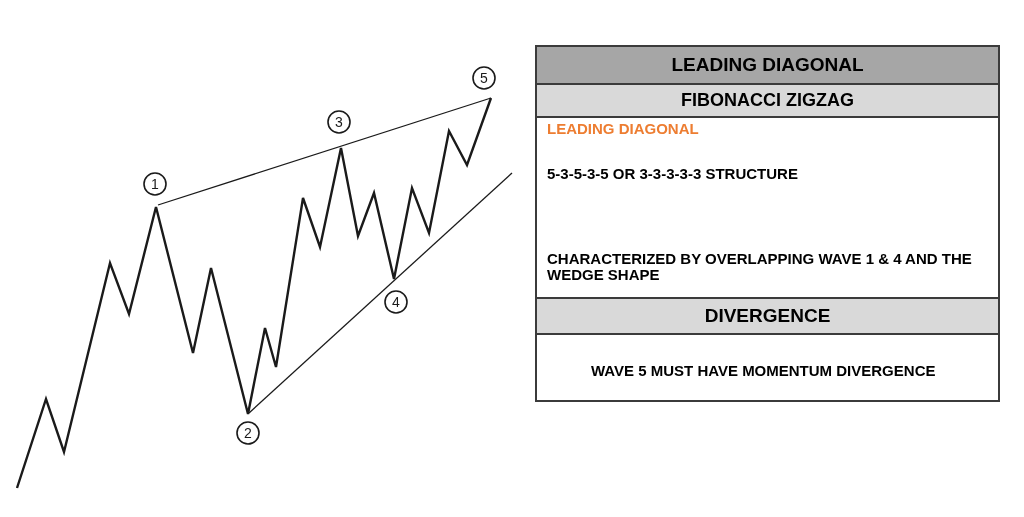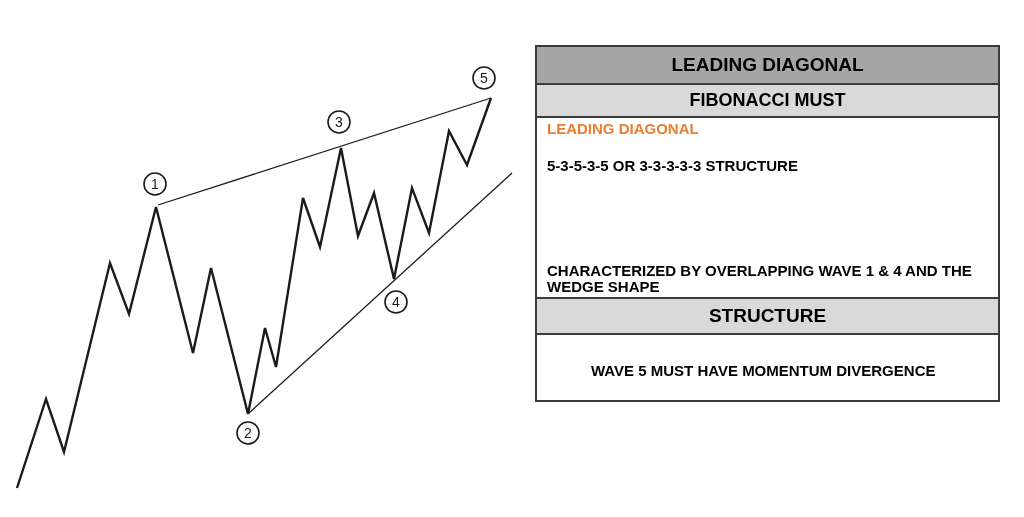--- a/index.html
+++ b/index.html
@@ -72,28 +72,28 @@
         <circle cx="484" cy="78" r="11" fill="#ffffff" stroke="#1a1a1a" stroke-width="1.6"></circle>
         <text x="484" y="83" text-anchor="middle" font-size="14" font-family="&quot;Liberation Sans&quot;, sans-serif" fill="#1a1a1a">5</text>
       </g>
     </svg>
 
   <div class="panel">
     <div class="row row-header row-title">
       <span>LEADING DIAGONAL</span>
     </div>
     <div class="row row-header row-sub">
-      <span>FIBONACCI MUST</span>
+      <span>FIBONACCI ZIGZAG</span>
     </div>
     <div class="row row-body row-body-fib">
       <p class="accent-line" style="top:3px;">LEADING DIAGONAL</p>
-      <p style="top:40px;">5-3-5-3-5 OR 3-3-3-3-3 STRUCTURE</p>
-      <p style="top:145px;">CHARACTERIZED BY OVERLAPPING WAVE 1 &amp; 4 AND THE WEDGE SHAPE</p>
+      <p style="top:48px;">5-3-5-3-5 OR 3-3-3-3-3 STRUCTURE</p>
+      <p style="top:133px;">CHARACTERIZED BY OVERLAPPING WAVE 1 &amp; 4 AND THE WEDGE SHAPE</p>
     </div>
     <div class="row row-header row-osc">
-      <span>STRUCTURE</span>
+      <span>DIVERGENCE</span>
     </div>
     <div class="row row-body">
       <p style="top:28px;margin-left:44px;">WAVE 5 MUST HAVE MOMENTUM DIVERGENCE</p>
     </div>
   </div>
 
 </div>
 
 </body></html>

